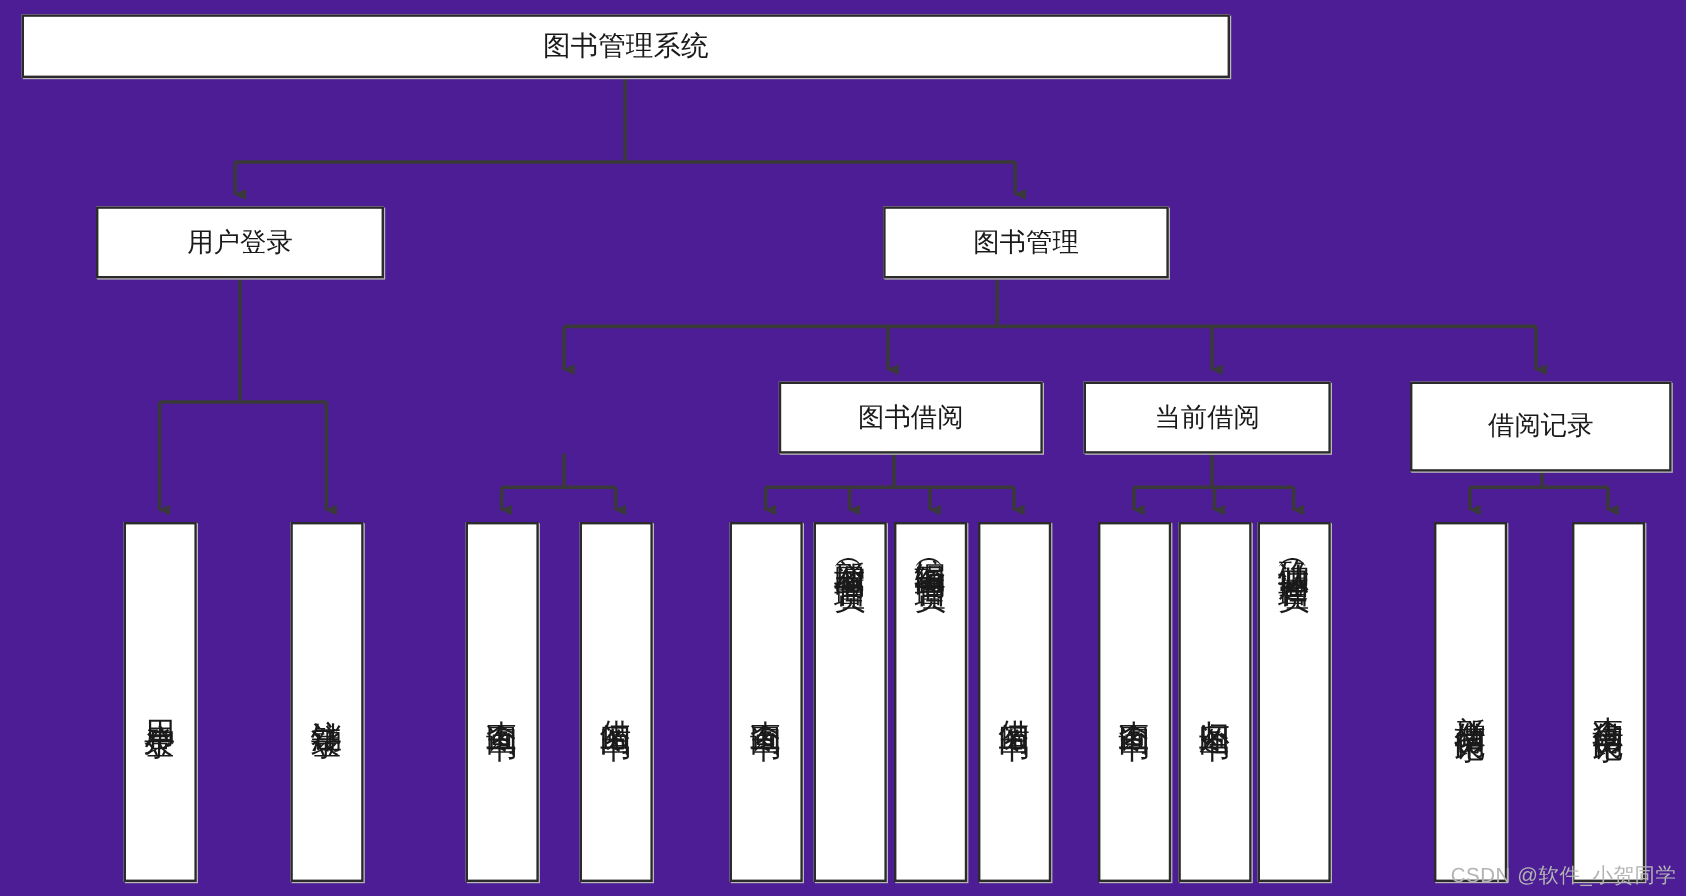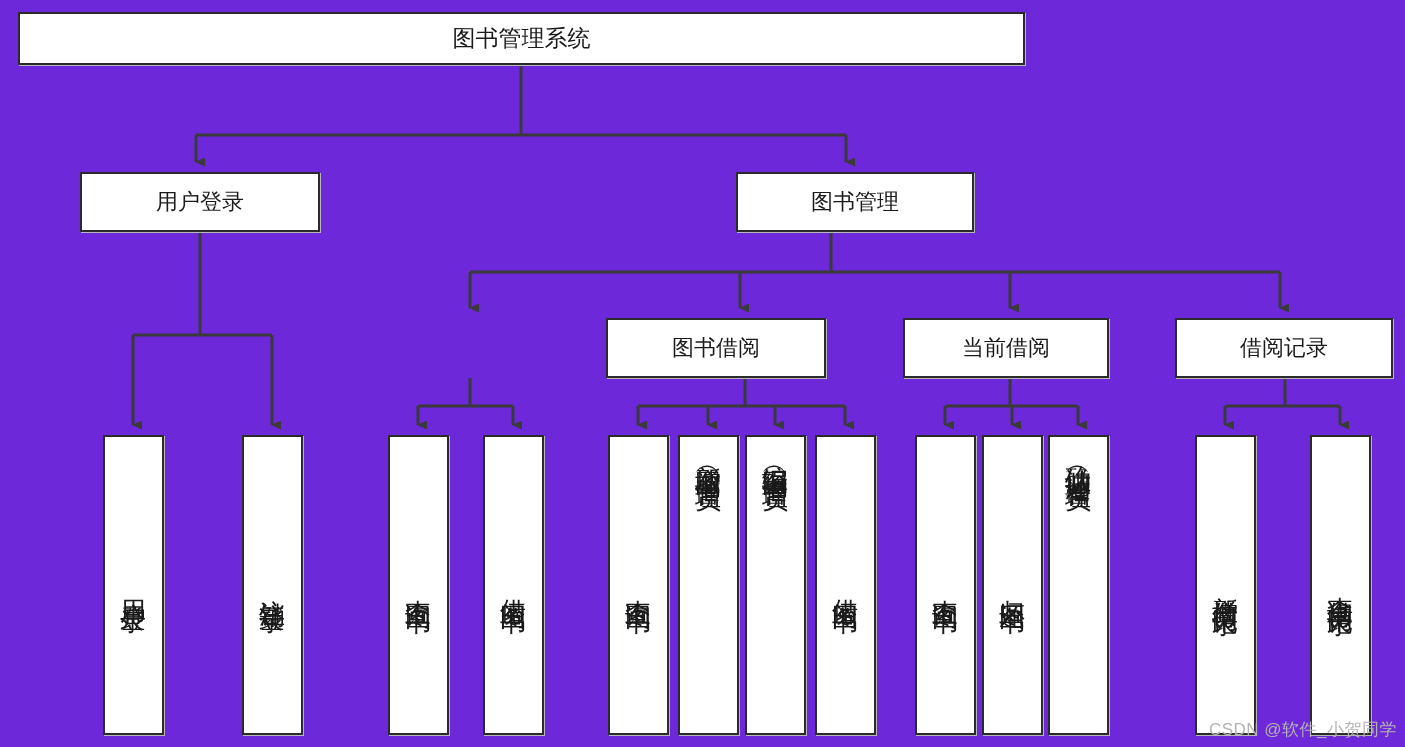--- a/index.html
+++ b/index.html
@@ -9,21 +9,21 @@
     background: #ffffff;
   }
   body {
     font-family: "Liberation Sans", "DejaVu Sans", sans-serif;
     color: #000000;
   }
   #diagram {
     position: relative;
     width: 1405px;
     height: 747px;
-    background: #6d28d9;
+    background: #4c1d95;
     overflow: hidden;
   }
   svg#connectors {
     position: absolute;
     left: 0;
     top: 0;
     width: 1405px;
     height: 747px;
     pointer-events: none;
   }
@@ -135,27 +135,27 @@
     <span class="node-label">图书管理系统</span>
   </div>
 
   <div class="node level1" style="left:80px; top:172px; width:240px; height:60px;">
     <span class="node-label">用户登录</span>
   </div>
   <div class="node level1" style="left:712px; top:172px; width:238px; height:60px;margin-left:24px;">
     <span class="node-label">图书管理</span>
   </div>
 
-  <div class="node level2" style="left:606px; top:318px; width:220px; height:60px;">
+  <div class="node level2" style="left:649px; top:318px; width:220px; height:60px;">
     <span class="node-label">图书借阅</span>
   </div>
   <div class="node level2" style="left:903px; top:318px; width:206px; height:60px;">
     <span class="node-label">当前借阅</span>
   </div>
-  <div class="node level2" style="left:1175px; top:318px; width:218px; height:60px;">
+  <div class="node level2" style="left:1175px; top:318px; width:218px; height:75px;">
     <span class="node-label">借阅记录</span>
   </div>
 
   <div class="node leaf centered" style="left:103px; top:435px; width:61px; height:300px;">
     <span class="node-label">用户登录</span>
   </div>
   <div class="node leaf centered" style="left:242px; top:435px; width:61px; height:300px;">
     <span class="node-label">注销登录</span>
   </div>
 

